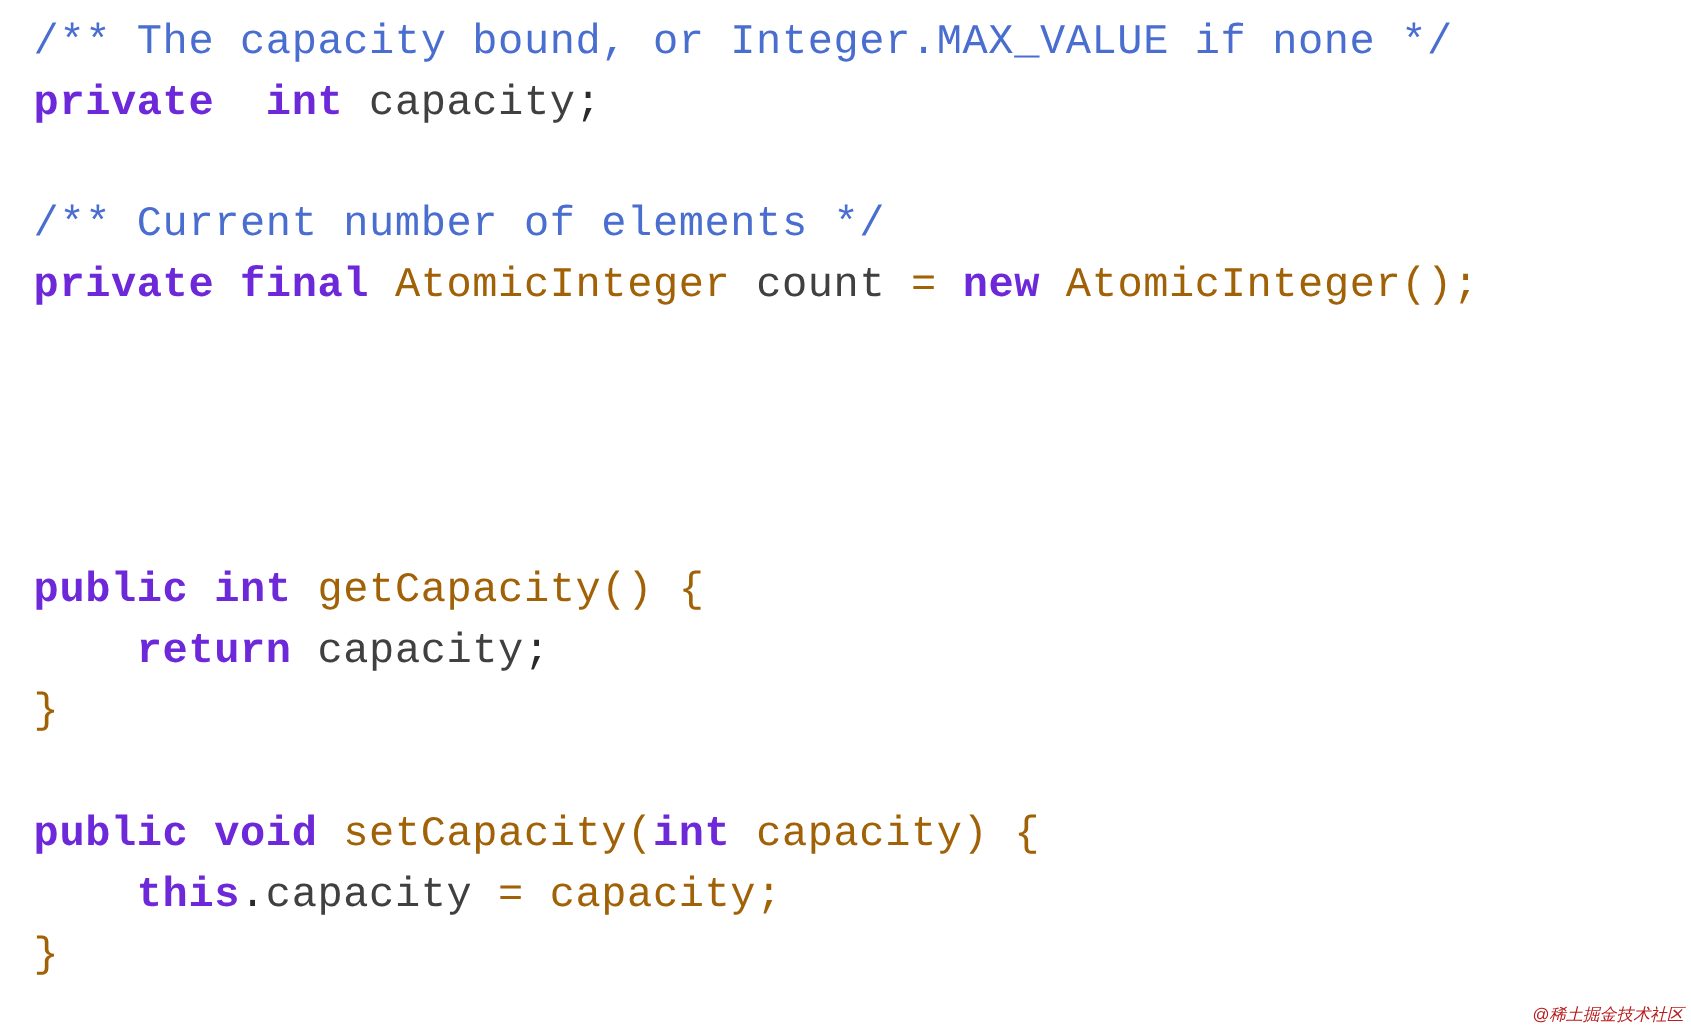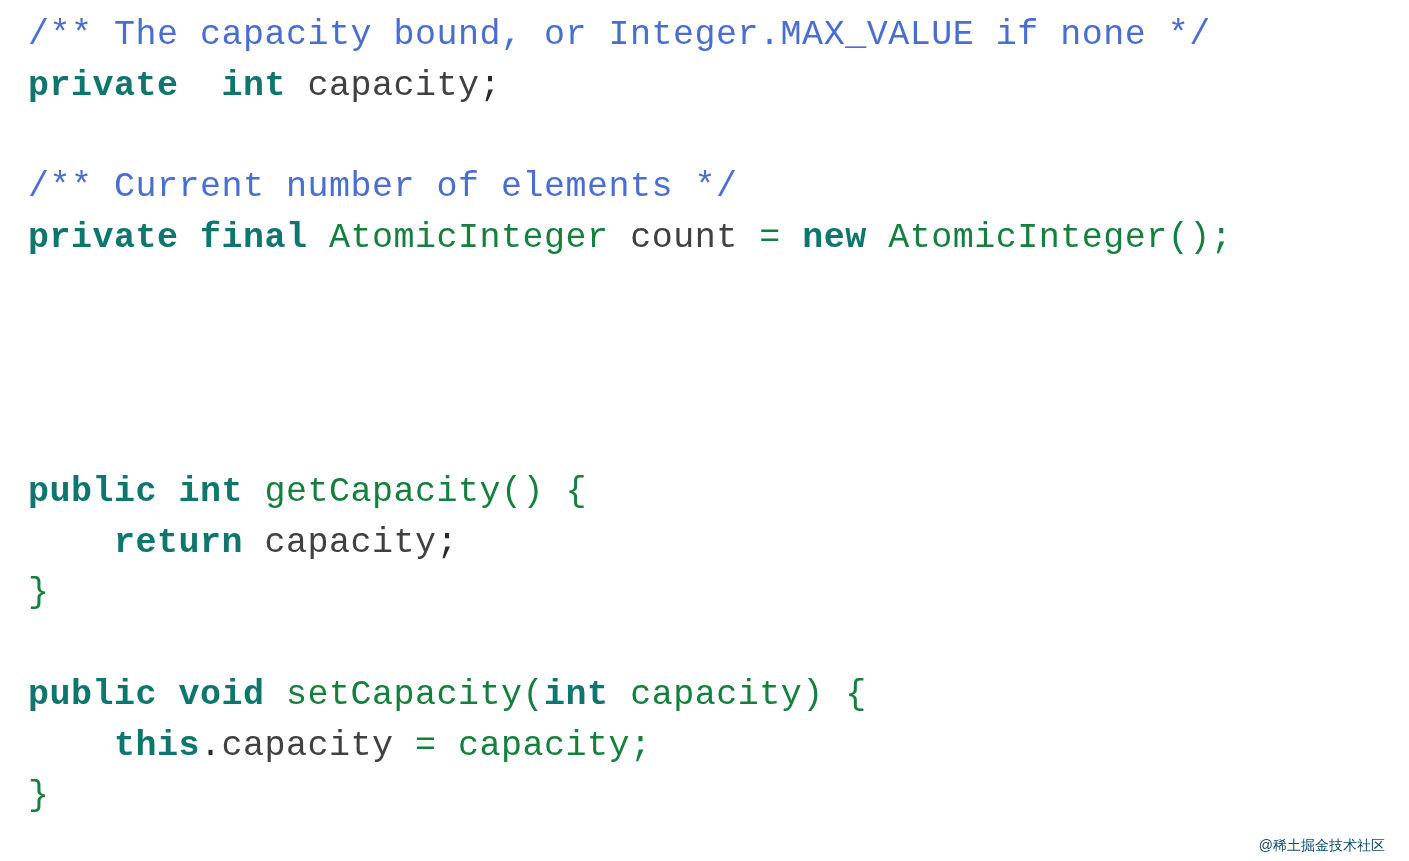--- a/index.html
+++ b/index.html
@@ -13,30 +13,31 @@
     overflow: hidden;
   }
   .code {
     padding: 10px 28px;
     font-size: 35px;
     line-height: 1.45;
     white-space: pre;
     letter-spacing: 0.5px;
   }
   .comment { color: #4a6ed0; }
-  .keyword { color: #0f766e; font-weight: bold; text-align: right; }
-  .ident   { color: #15803d; text-align: right; }
+  .keyword { color: #6d28d9; font-weight: bold; text-align: right; }
+  .ident   { color: #a16207; text-align: right; }
   .name    { color: #404040; }
   .punct   { color: #2a2a2a; }
   .watermark {
     position: absolute;
-    right: 24px;
+    right: 6px;
     bottom: 6px;
     font-family: sans-serif;
     font-size: 14px;
-    color: #0c4a6e;
+    color: #b91c1c;
+    font-style: italic;
   }
 </style>
 </head>
 <body>
 
 <div class="code" id="code-block"><div><span class="comment">/** The capacity bound, or Integer.MAX_VALUE if none */</span></div><div><span class="keyword">private</span><span class="ident">  </span><span class="keyword">int</span><span class="ident"> </span><span class="name">capacity</span><span class="punct">;</span></div><div>&nbsp;</div><div><span class="comment">/** Current number of elements */</span></div><div><span class="keyword">private</span><span class="ident"> </span><span class="keyword">final</span><span class="ident"> AtomicInteger </span><span class="name">count</span><span class="ident"> = </span><span class="keyword">new</span><span class="ident"> AtomicInteger();</span></div><div>&nbsp;</div><div>&nbsp;</div><div>&nbsp;</div><div>&nbsp;</div><div><span class="keyword">public</span><span class="ident"> </span><span class="keyword">int</span><span class="ident"> getCapacity() {</span></div><div><span class="ident">    </span><span class="keyword">return</span><span class="ident"> </span><span class="name">capacity</span><span class="punct">;</span></div><div><span class="ident">}</span></div><div>&nbsp;</div><div><span class="keyword">public</span><span class="ident"> </span><span class="keyword">void</span><span class="ident"> setCapacity(</span><span class="keyword">int</span><span class="ident"> capacity) {</span></div><div><span class="ident">    </span><span class="keyword">this</span><span class="punct">.</span><span class="name">capacity</span><span class="ident"> = capacity;</span></div><div><span class="ident">}</span></div></div>
 <div class="watermark">@稀土掘金技术社区</div>
 
 </body></html>

